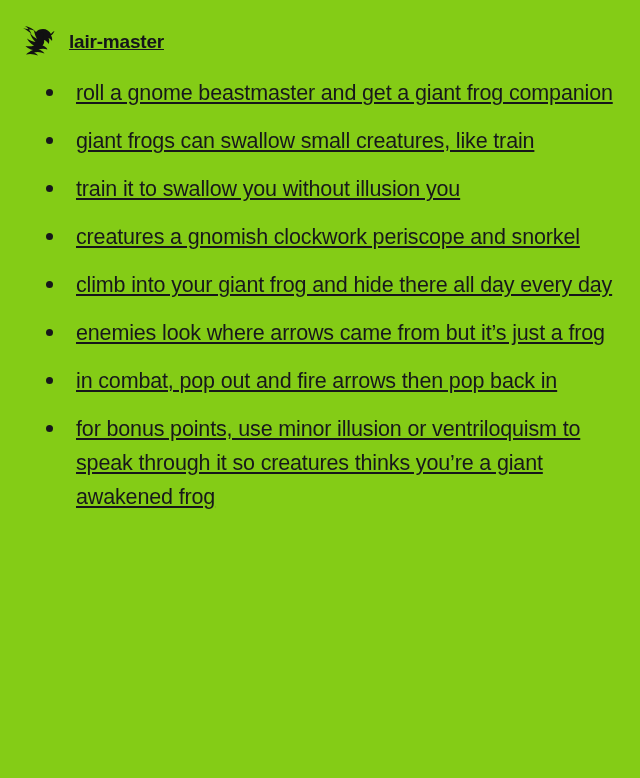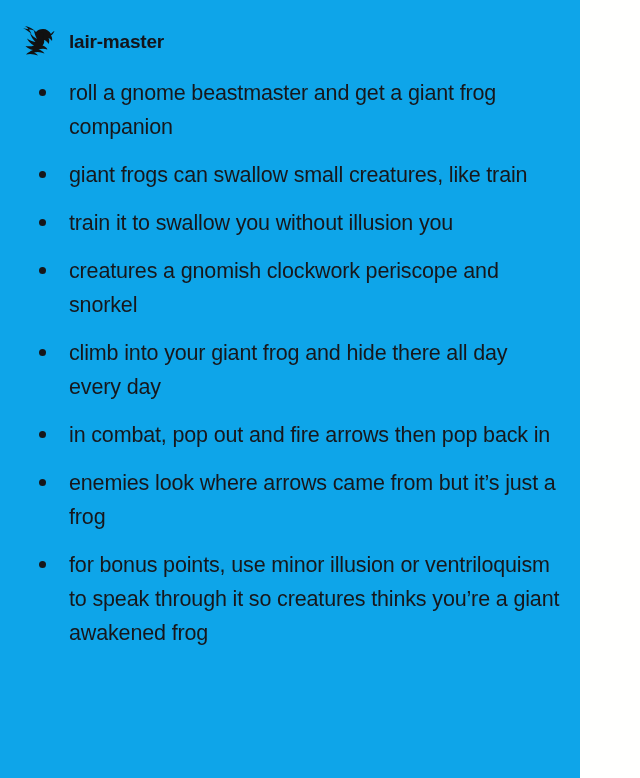--- a/index.html
+++ b/index.html
@@ -10,26 +10,27 @@
     width: 640px;
     height: 778px;
     background: #fffffe;
     font-family: "Liberation Sans", sans-serif;
     color: #16161a;
     overflow: hidden;
     -webkit-font-smoothing: antialiased;
   }
 
   .post {
-    width: 580px;
+    width: 640px;
     height: 778px;
     box-sizing: border-box;
     padding: 24px 16px 0 22px;
-    background: #0ea5e9;
+    background: #84cc16;
     position: relative;
+    text-decoration: underline;
   }
 
   
   .post-header {
     display: flex;
     align-items: center;
     gap: 14px;
     height: 34px;
     margin-bottom: 18px;
   }
@@ -61,21 +62,21 @@
     letter-spacing: -0.6px;
     line-height: 46px;
     color: #101014;
     margin: 0 0 16px 2px;
     white-space: nowrap;
   }
 
   
   .bullet-list {
     list-style: none;
-    margin: 1px;
+    margin: 8px;
     padding: 0;
   }
   .bullet-item {
     position: relative;
     padding-left: 46px;
     margin-bottom: 14px;
     font-size: 21.5px;
     line-height: 34px;
     letter-spacing: -0.15px;
     color: #17171b;
@@ -129,25 +130,25 @@
     <li class="bullet-item">
       <span class="bullet-marker"></span>
       <span class="bullet-text">creatures a gnomish clockwork periscope and snorkel</span>
     </li>
     <li class="bullet-item">
       <span class="bullet-marker"></span>
       <span class="bullet-text">climb into your giant frog and hide there all day every day</span>
     </li>
     <li class="bullet-item">
       <span class="bullet-marker"></span>
-      <span class="bullet-text">in combat, pop out and fire arrows then pop back in</span>
+      <span class="bullet-text">enemies look where arrows came from but it’s just a frog</span>
     </li>
     <li class="bullet-item">
       <span class="bullet-marker"></span>
-      <span class="bullet-text">enemies look where arrows came from but it’s just a frog</span>
+      <span class="bullet-text">in combat, pop out and fire arrows then pop back in</span>
     </li>
     <li class="bullet-item">
       <span class="bullet-marker"></span>
       <span class="bullet-text">for bonus points, use minor illusion or ventriloquism to speak through it so creatures thinks you’re a giant awakened frog</span>
     </li>
   </ul>
 
 </div>
 
 </body></html>

